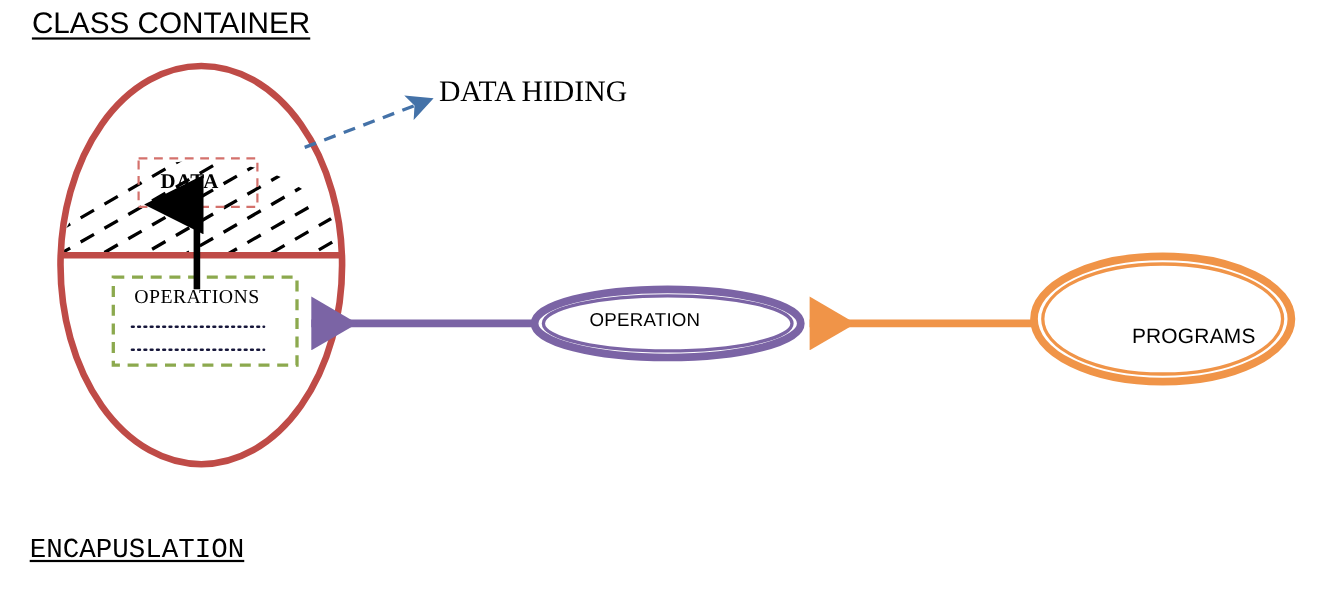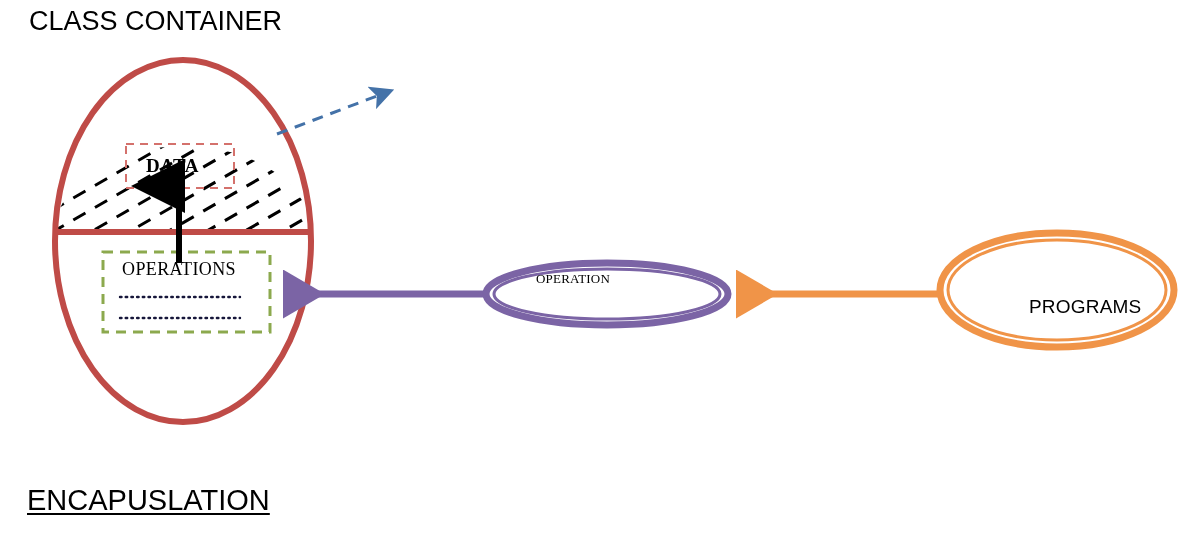--- a/index.html
+++ b/index.html
@@ -28,20 +28,21 @@
     color: #000000;
   }
   
   #title-class-container {
     left: 29px;
     top: 6px;
     font-family: "Liberation Sans", sans-serif;
     font-size: 27px;
     line-height: 30px;
     letter-spacing: 0px;
+    text-decoration: underline;
     text-underline-offset: 4px;
   }
   
   #label-data-hiding {
     left: 399px;
     top: 68px;
     font-family: "Liberation Serif", serif;
     font-size: 27px;
     line-height: 30px;
   }
@@ -60,23 +61,23 @@
     left: 122px;
     top: 259px;
     font-family: "Liberation Serif", serif;
     font-size: 18px;
     line-height: 21px;
     letter-spacing: 0.4px;
   }
   
   #label-operation {
     left: 536px;
-    top: 268px;
-    font-family: Liberation Serif, serif;
-    font-size: 13px;
+    top: 280px;
+    font-family: Liberation Sans, sans-serif;
+    font-size: 17px;
     line-height: 22px;
     letter-spacing: 0.2px;
   }
   #label-programs {
     left: 989px;
     top: 296px;
     font-family: "Liberation Sans", sans-serif;
     font-size: 19px;
     line-height: 22px;
     letter-spacing: 0.2px;
@@ -88,22 +89,22 @@
     top: 367px;
     font-family: "Liberation Serif", serif;
     font-size: 25px;
     line-height: 28px;
     text-decoration: underline;
     text-underline-offset: 3px;
   }
   #label-encapsulation {
     left: 27px;
     top: 486px;
-    font-family: Liberation Sans, sans-serif;
-    font-size: 29px;
+    font-family: Liberation Mono, monospace;
+    font-size: 25px;
     line-height: 28px;
     text-decoration: underline;
     text-underline-offset: 3px;
   }
 </style>
 </head>
 <body>
 
 <div id="canvas">
 
@@ -174,20 +175,21 @@
     </g>
 
     <g stroke="#16163A" stroke-width="2.4" stroke-dasharray="1.5,4.2" stroke-linecap="round">
       <line x1="120" y1="297" x2="240" y2="297"></line>
       <line x1="120" y1="318" x2="240" y2="318"></line>
     </g>
   </svg>
 
   <div class="lbl" id="title-class-container">CLASS CONTAINER</div>
 
+  <div class="lbl" id="label-data-hiding">DATA HIDING</div>
 
   <div class="lbl" id="label-data">DATA</div>
 
   <div class="lbl" id="label-operations">OPERATIONS</div>
 
   <div class="lbl" id="label-operation">OPERATION</div>
 
   <div class="lbl" id="label-programs">PROGRAMS</div>
 
 

